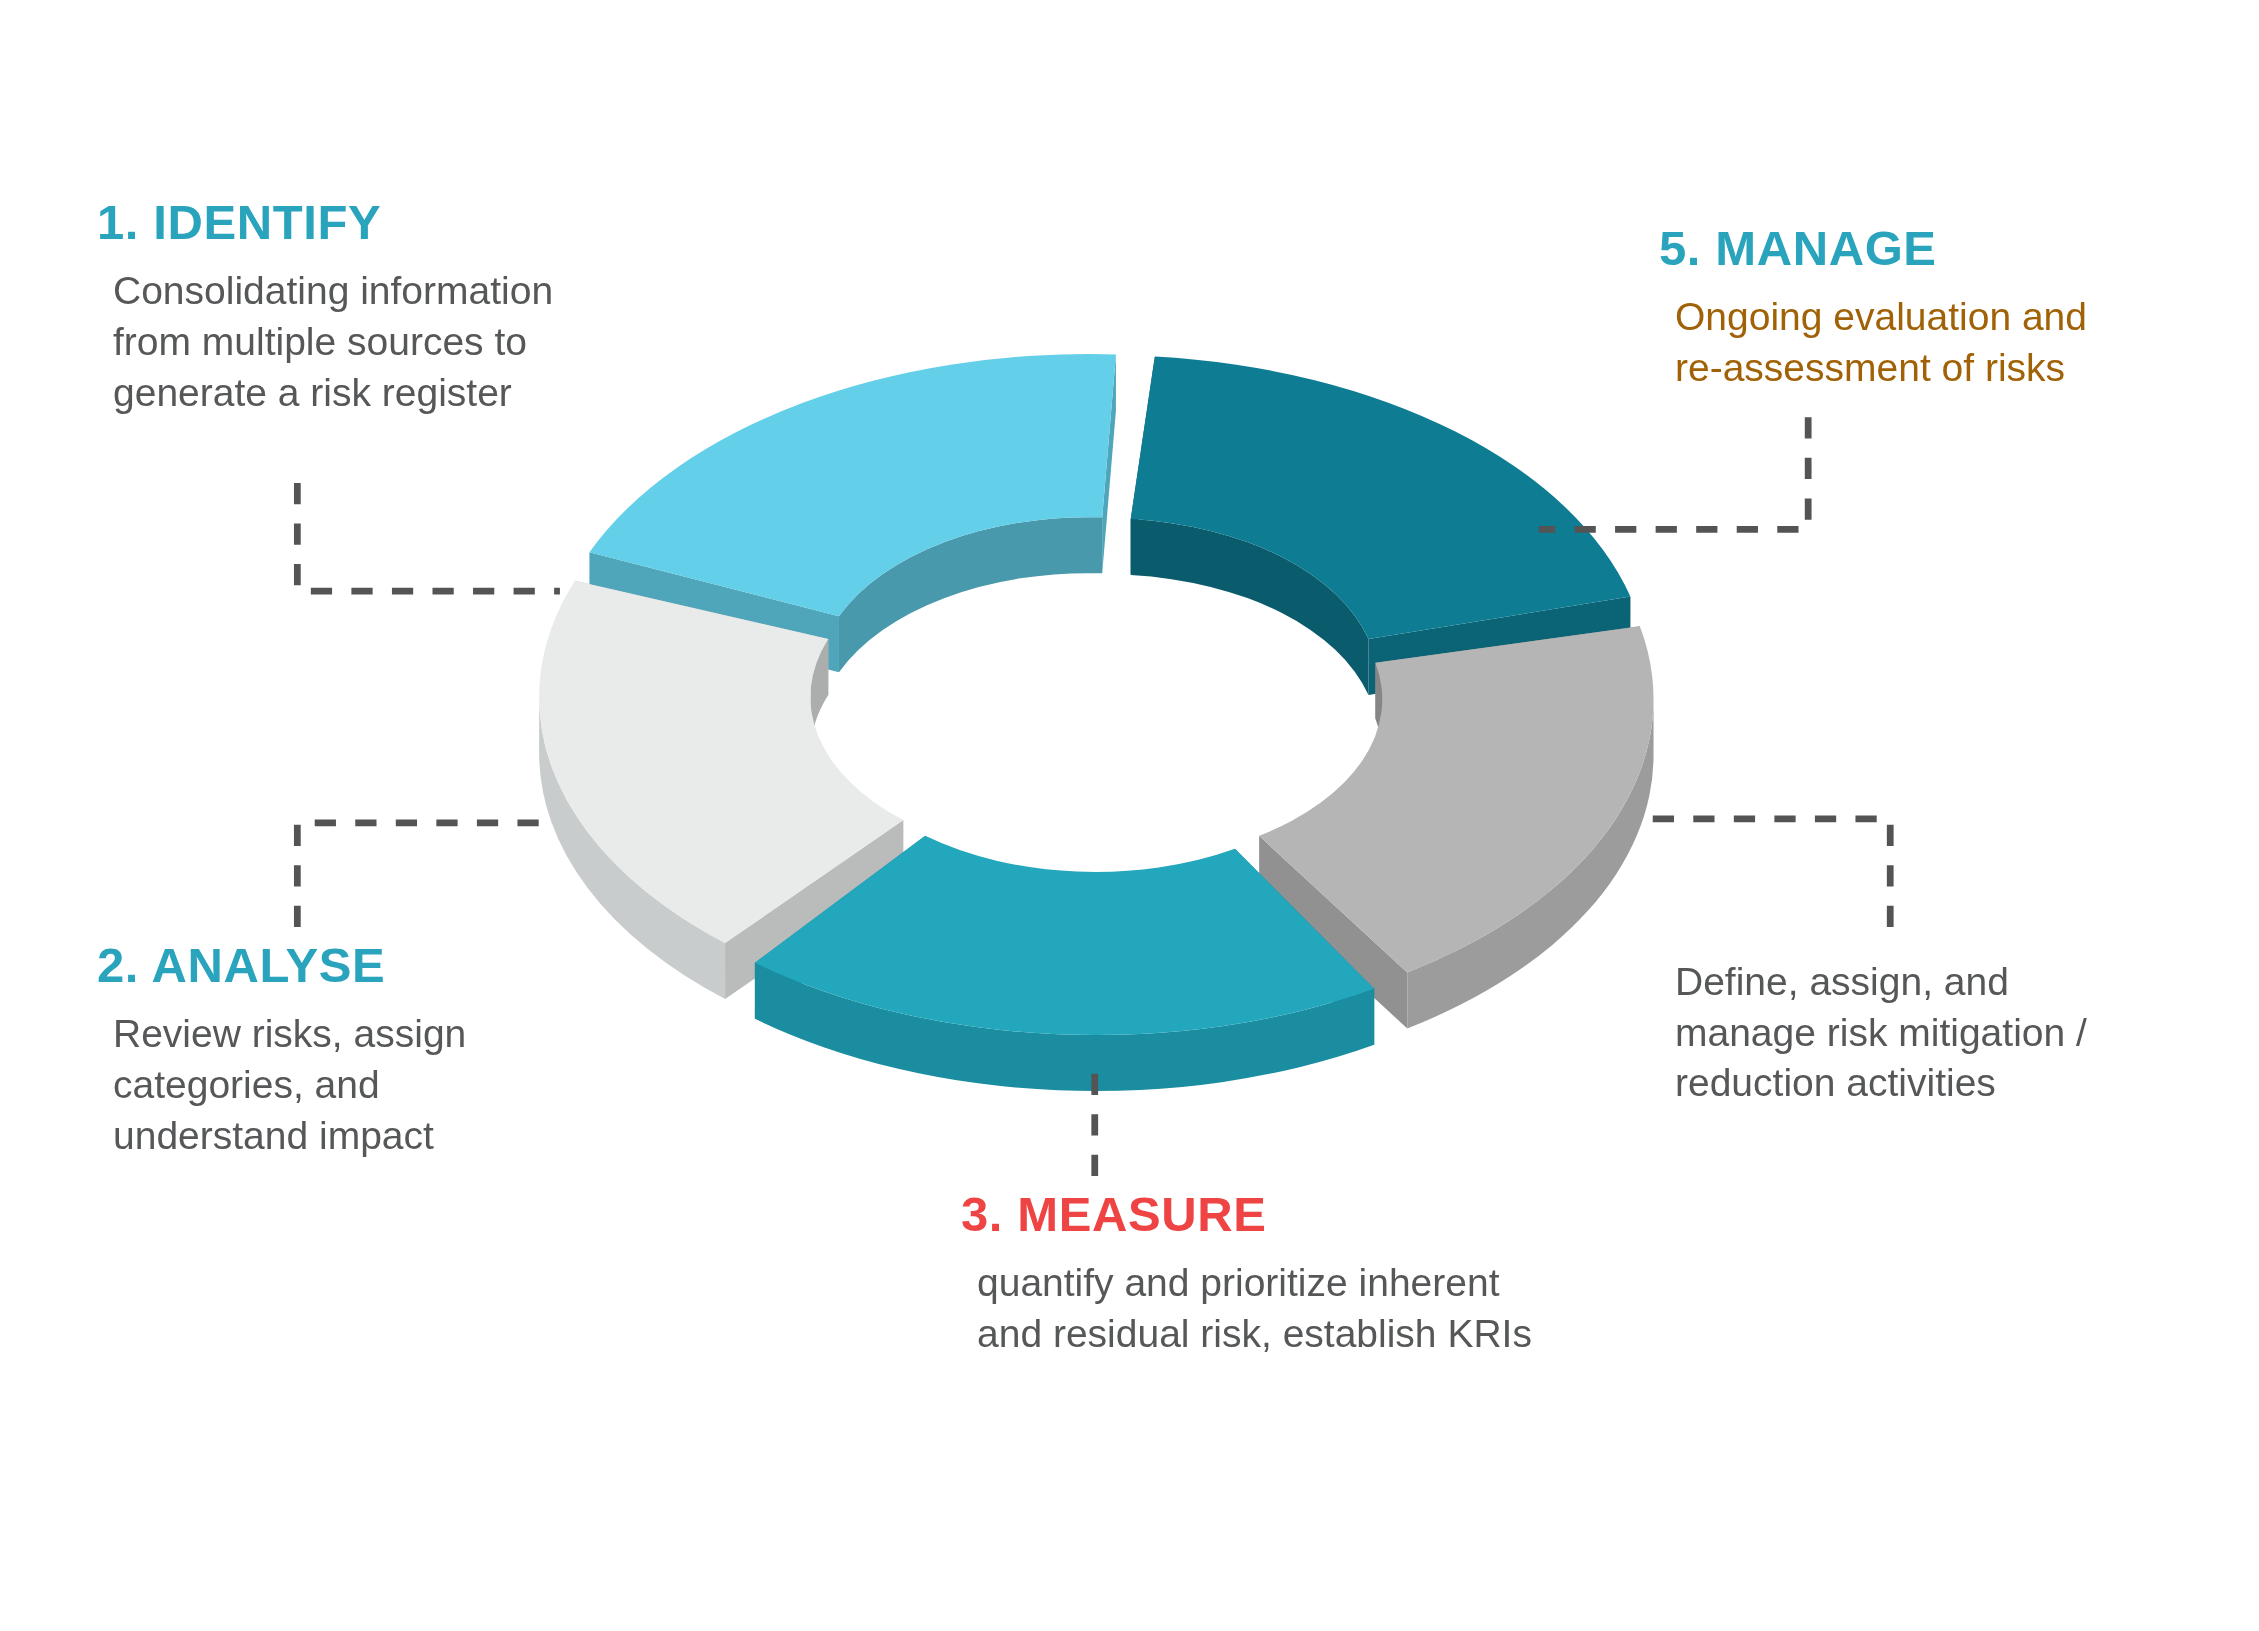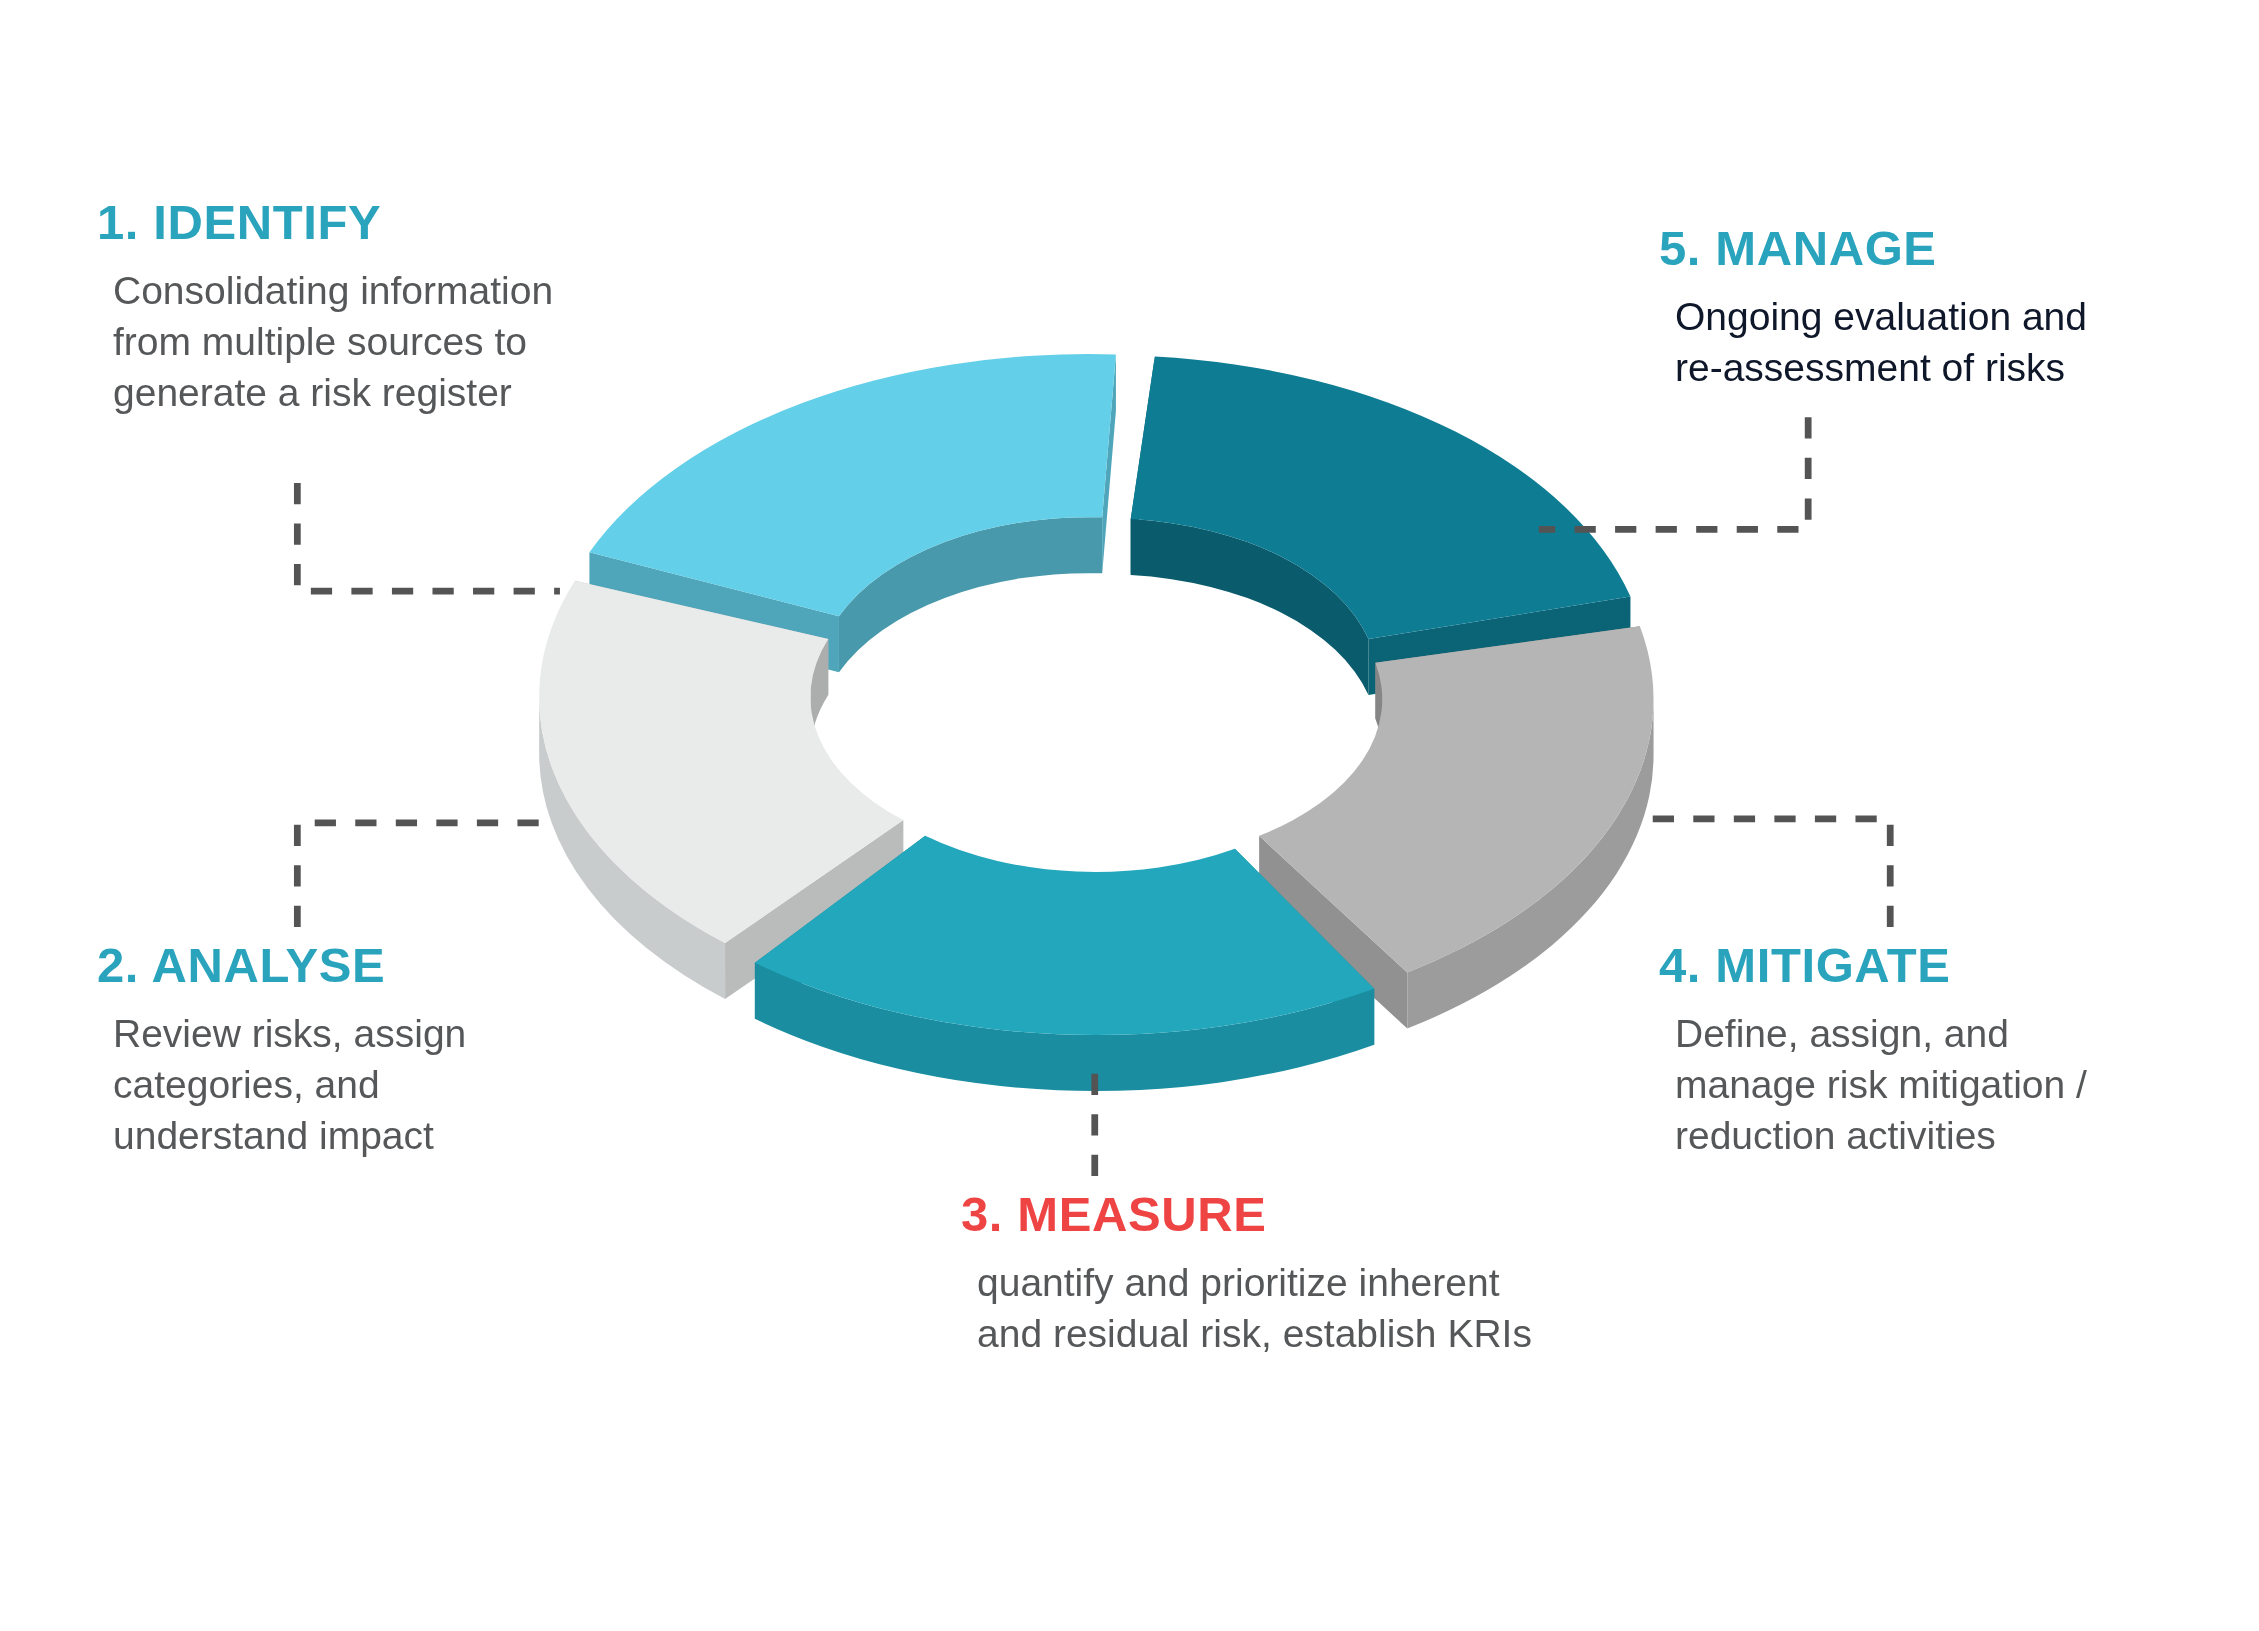--- a/index.html
+++ b/index.html
@@ -192,30 +192,29 @@
 
   <div class="callout" id="callout-measure">
     <div class="step-title" style="color: #ef4444;">3. MEASURE</div>
     <div class="step-desc" style="color: rgb(85, 87, 89);">
       <span>quantify and prioritize inherent</span>
       <span>and residual risk, establish KRIs</span>
     </div>
   </div>
 
   <div class="callout" id="callout-mitigate">
-    <div class="step-title" style="color: rgb(42, 163, 189);">4. MITIGATE</div>
     <div class="step-desc" style="color: rgb(85, 87, 89);">
       <span>Define, assign, and</span>
       <span>manage risk mitigation /</span>
       <span>reduction activities</span>
     </div>
   </div>
 
   <div class="callout" id="callout-manage">
     <div class="step-title" style="color: rgb(42, 163, 189);">5. MANAGE</div>
-    <div class="step-desc" style="color: #0f172a;">
+    <div class="step-desc" style="color: #a16207;">
       <span>Ongoing evaluation and</span>
       <span>re-assessment of risks</span>
     </div>
   </div>
 
 </div>
 
 
 </body></html>

